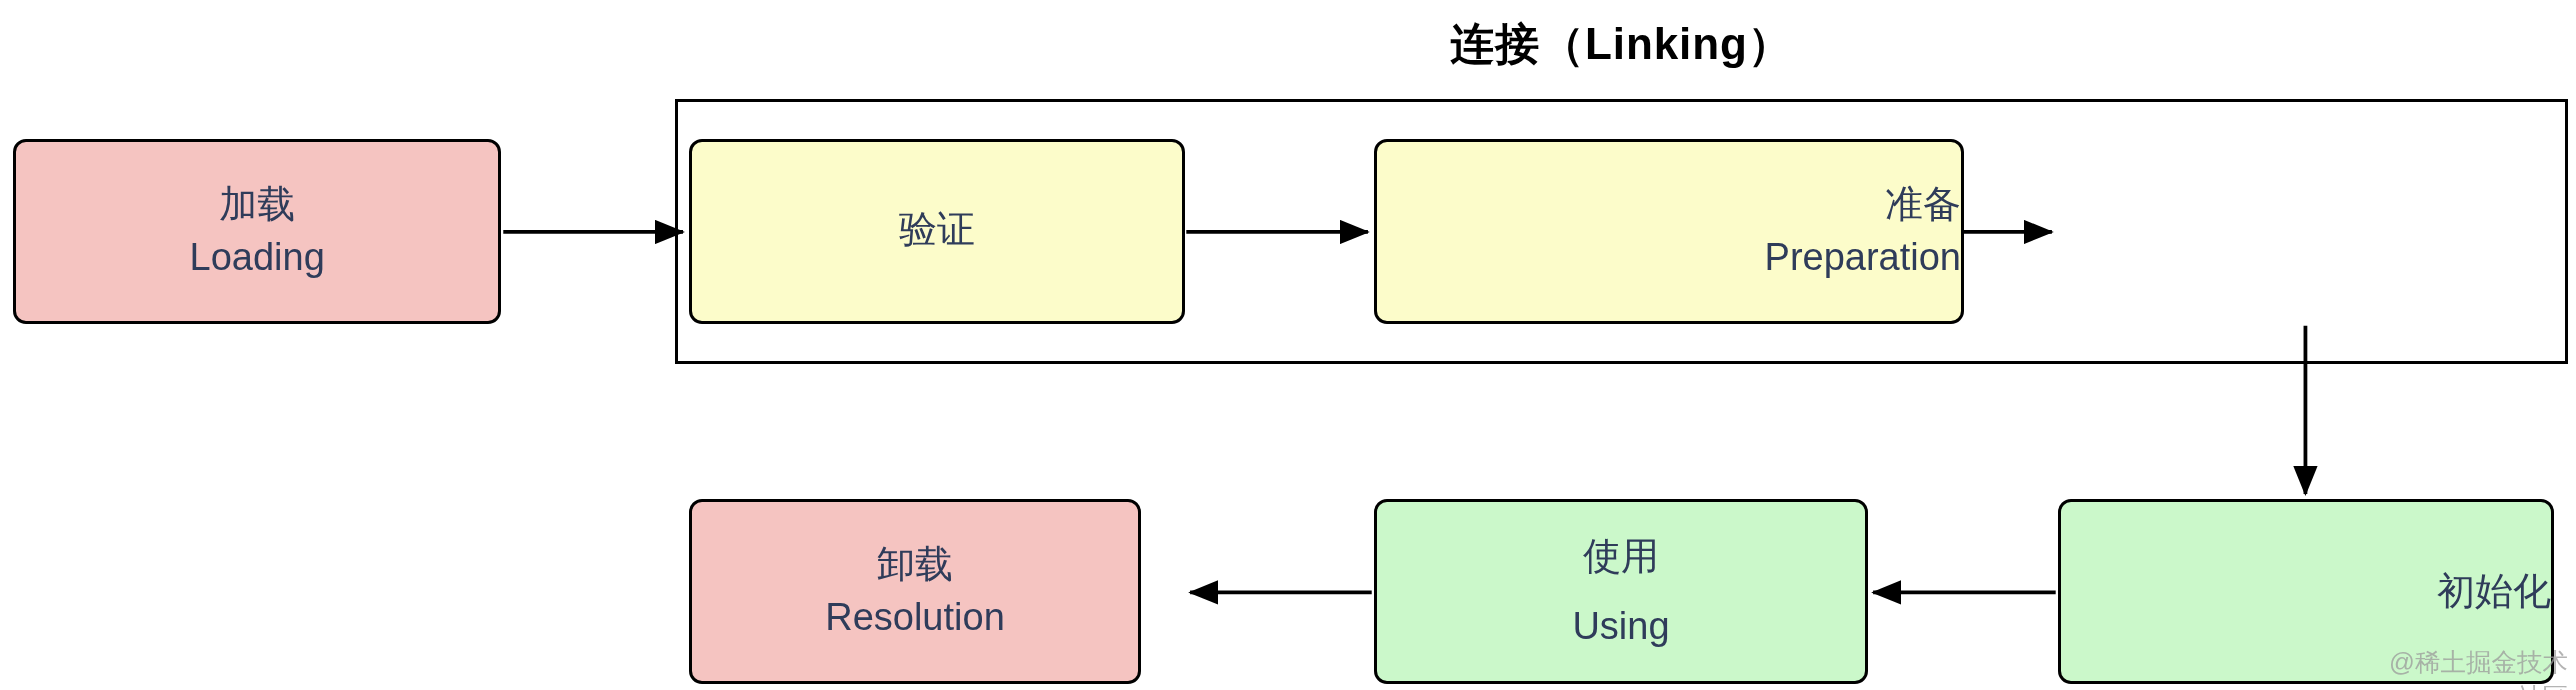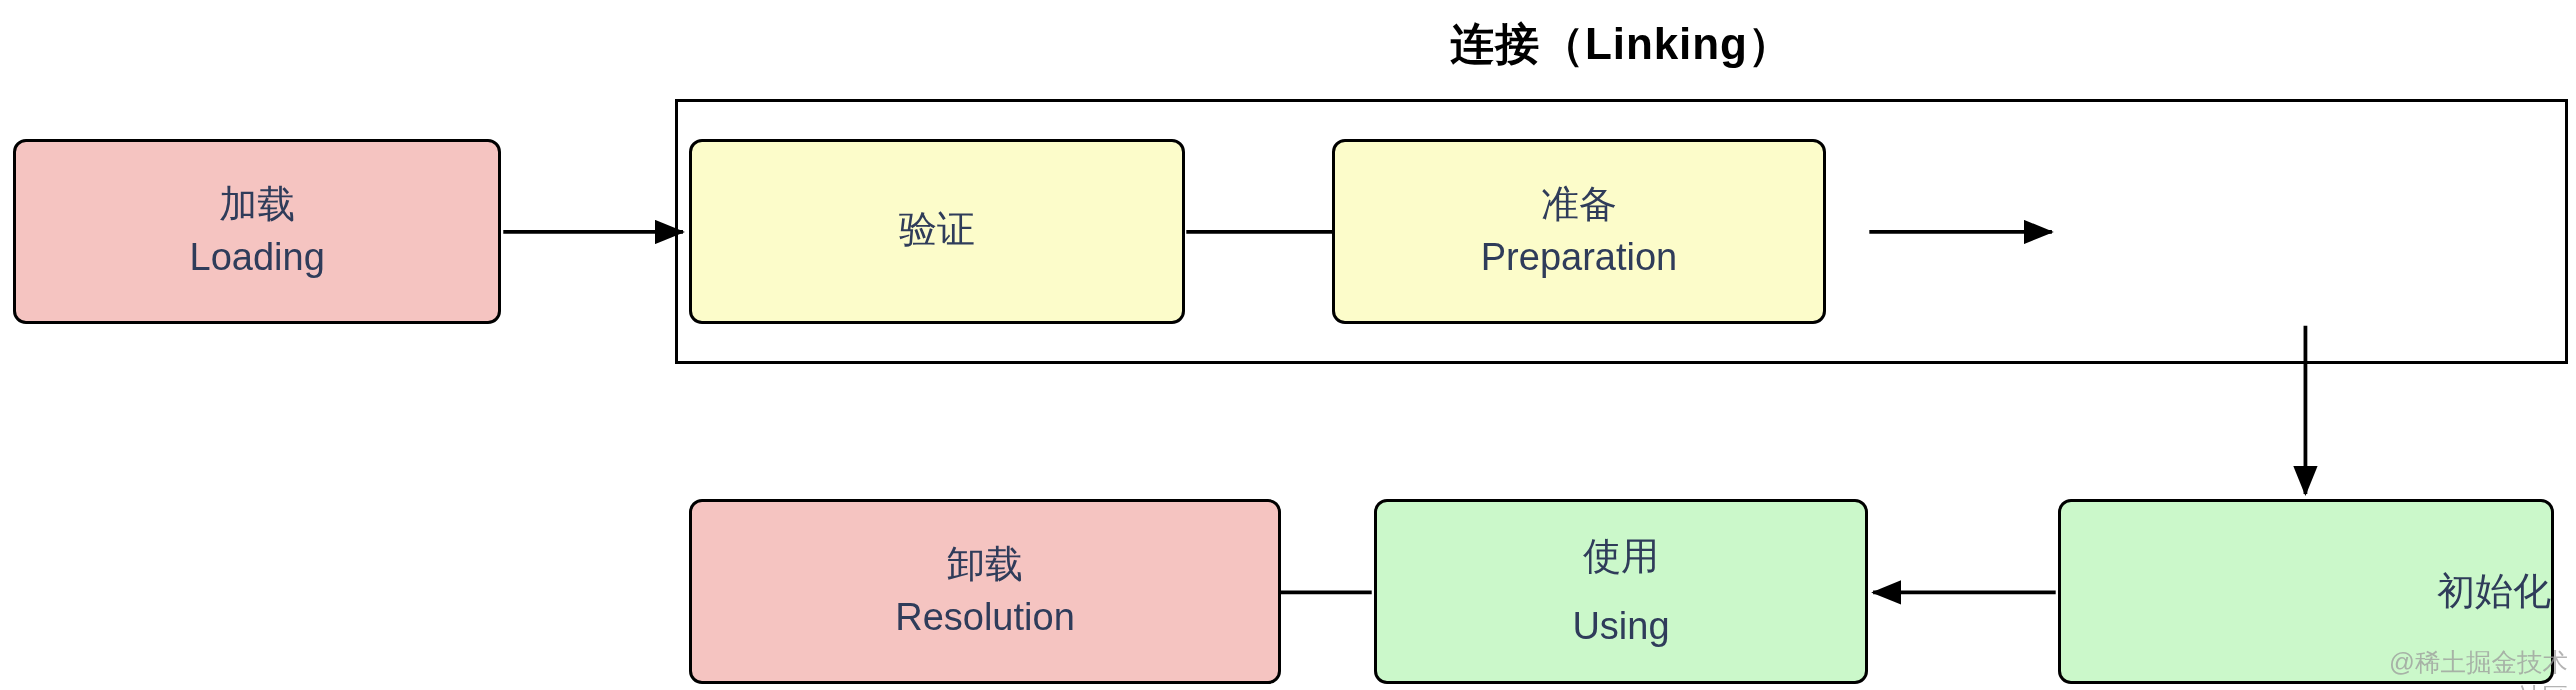--- a/index.html
+++ b/index.html
@@ -45,23 +45,23 @@
     z-index: 2;
   }
   .node .zh { font-weight: 500; }
   .node .en { font-weight: 400; }
   .fill-pink   { background: #f5c4c1; }
   .fill-yellow { background: #fcfcca; }
   .fill-green  { background: #cbf8ca; gap: 28px; }
 
   #node-loading        { left: 13.2px;   top: 139px; width: 488px; }
   #node-verification   { left: 689px;  top: 139px; width: 496px; font-family: Liberation Mono, monospace; }
-  #node-preparation    { left: 1332px; top: 139px; width: 494px; }
+  #node-preparation    { left: 1374px; top: 139px; width: 590px; align-items: flex-end; }
   #node-resolution     { left: 2058px; top: 139px; width: 496px; }
-  #node-unloading      { left: 689px;  top: 499px; width: 592px; }
+  #node-unloading      { left: 689px;  top: 499px; width: 452px; }
   #node-using          { left: 1374px; top: 499px; width: 494px; }
   #node-initialization { left: 2058px; top: 499px; width: 496px; align-items: flex-end; }
 
   .arrow-layer {
     position: absolute;
     left: 0; top: 0;
     width: 2576px; height: 691px;
     z-index: 1;
   }
   .watermark {

